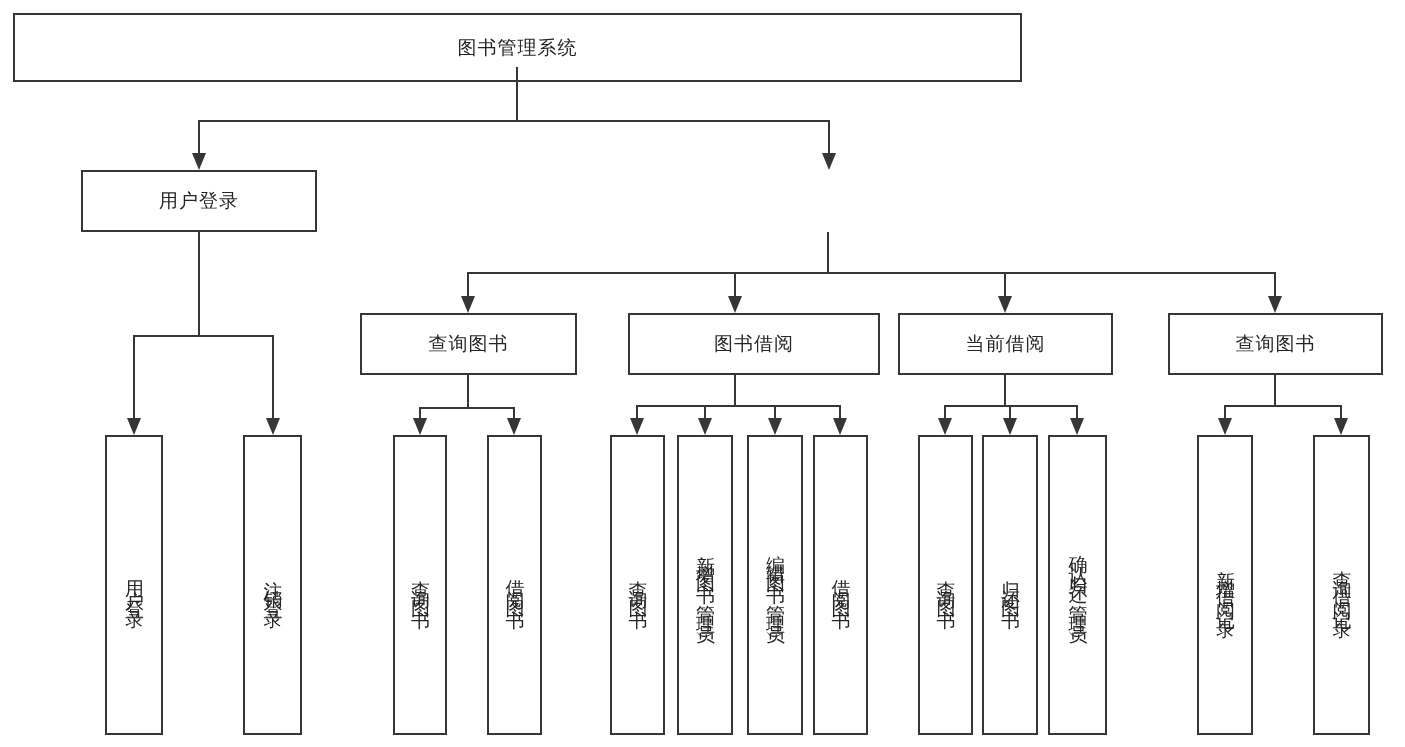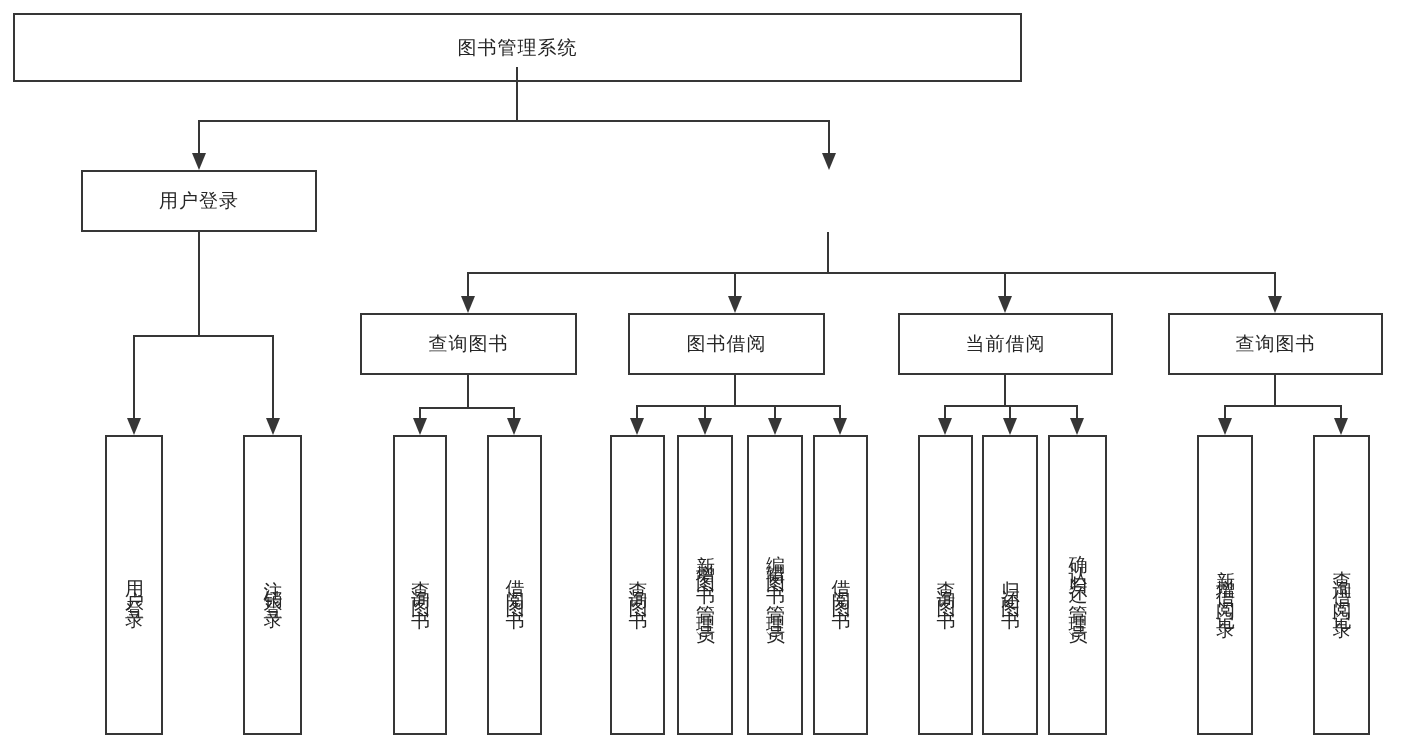--- a/index.html
+++ b/index.html
@@ -89,21 +89,21 @@
   <div class="vline" style="left:734px;top:272px;height:24px;"></div>
   <div class="arrow" style="left:728px;top:296px;"></div>
   <div class="vline" style="left:1004px;top:272px;height:24px;"></div>
   <div class="arrow" style="left:998px;top:296px;"></div>
   <div class="vline" style="left:1274px;top:272px;height:24px;"></div>
   <div class="arrow" style="left:1268px;top:296px;"></div>
 
   <div class="box" style="left:360px;top:313px;width:217px;height:62px;">
     <span>查询图书</span>
   </div>
-  <div class="box" style="left:628px;top:313px;width:197px;height:62px;">
+  <div class="box" style="left:628px;top:313px;width:252px;height:62px;">
     <span>图书借阅</span>
   </div>
   <div class="box" style="left:898px;top:313px;width:215px;height:62px;">
     <span>当前借阅</span>
   </div>
   <div class="box" style="left:1168px;top:313px;width:215px;height:62px;">
     <span>查询图书</span>
   </div>
 
   <div class="vline" style="left:467px;top:375px;height:32px;"></div>

